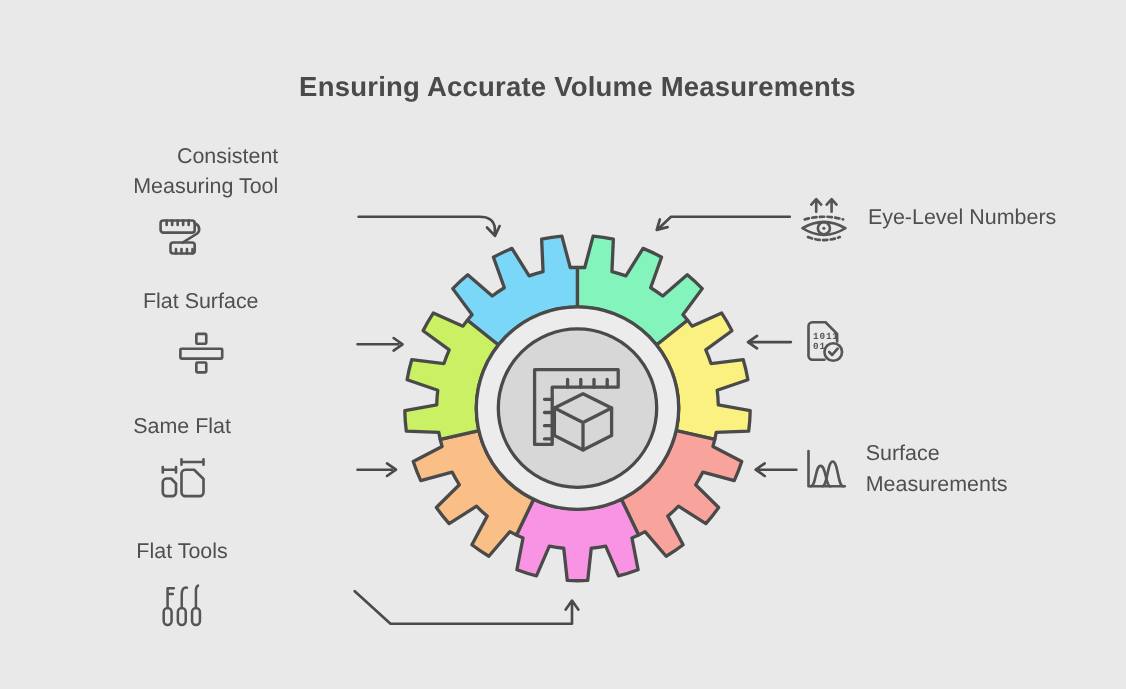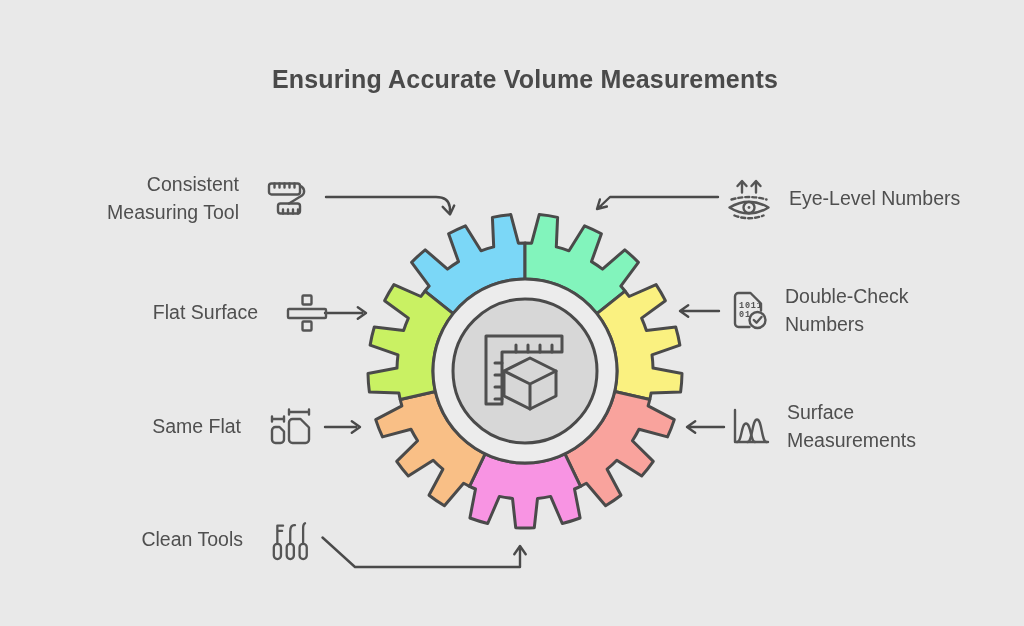--- a/index.html
+++ b/index.html
@@ -4,21 +4,21 @@
 <style>
   html,body{margin:0;padding:0;}
   body{width:1024px;height:626px;overflow:hidden;background:#E9E9E9;
        font-family:"Liberation Sans",sans-serif;}
   #canvas{position:relative;width:1024px;height:626px;margin-left:19px;}
   #scene{position:absolute;top:0;left:0;}
   .title{position:absolute;top:65px;left:0;width:1012px;text-align:center;
          font-size:25px;font-weight:bold;color:#4A4A4A;letter-spacing:.2px;}
   .item{position:absolute;display:flex;align-items:center;
         font-size:19.5px;color:#4F4F4F;}
-  .item.left{justify-content:flex-end;gap:27px;}
+  .item.left{justify-content:flex-end;gap:10px;flex-direction:column;}
   .item.left .label{text-align:right;}
   .item.right{justify-content:flex-start;gap:14px;}
   .label{line-height:1.42;}
   #item-cmt{left:0;top:160px;width:293px;height:78px;}
   #item-flat{left:0;top:283px;width:293px;height:60px;padding-left:17px;}
   #item-same{left:0;top:397px;width:293px;height:60px;}
   #item-clean{left:0;top:508px;width:293px;height:64px;}
   #item-eye{left:706px;top:169px;width:320px;height:60px;}
   #item-double{left:708px;top:278px;width:320px;height:66px;}
   #item-multi{left:708px;top:394px;width:320px;height:66px;}
@@ -99,21 +99,21 @@
       <g>
         <path d="M4,11.5 v5 M16,11.5 v5 M4,14 H16"></path>
         <path d="M4,25.5 a3.5,3.5 0 0 1 3.5,-3.5 h4 l4.5,4.5 v8 a3.5,3.5 0 0 1 -3.5,3.5 h-5 a3.5,3.5 0 0 1 -3.5,-3.5 z"></path>
         <path d="M21,4.5 v5 M41,4.5 v5 M21,7 H41"></path>
         <path d="M21,17.5 a3.5,3.5 0 0 1 3.5,-3.5 h8 l8.5,8.5 v12 a3.5,3.5 0 0 1 -3.5,3.5 h-13 a3.5,3.5 0 0 1 -3.5,-3.5 z"></path>
       </g>
     </svg>
   </div>
 
   <div class="item left" id="item-clean">
-    <div class="label">Clean Tools</div>
+    <div class="label">Flat Tools</div>
     <svg class="icon" width="42" height="46" viewBox="0 0 44 46">
       <g>
         <rect x="4" y="27" width="7.5" height="16" rx="3.7"></rect>
         <path d="M7.7,27 V8 M7.7,8 h6 M7.7,13.5 h5"></path>
         <rect x="17.5" y="27" width="7.5" height="16" rx="3.7"></rect>
         <path d="M21.2,27 V14 c0,-4.5 1.5,-7 5,-6.5"></path>
         <rect x="31" y="27" width="7.5" height="16" rx="3.7"></rect>
         <path d="M34.7,27 V10 q0,-3.5 2,-4.5"></path>
       </g>
     </svg>
@@ -137,21 +137,20 @@
   <div class="item right" id="item-double">
     <svg class="icon" width="44" height="44" viewBox="0 0 44 44">
       <g>
         <path d="M34,21.5 v-7 L23.5,4 h-12 A3.5,3.5 0 0 0 8,7.5 v27 a3.5,3.5 0 0 0 3.5,3.5 h11"></path>
         <text x="12" y="19" stroke="none">1011</text>
         <text x="12" y="28" stroke="none">01</text>
         <circle cx="30.5" cy="31" r="8" fill="#E9E9E9"></circle>
         <path d="M26.8,31 l2.7,2.7 l5,-5.7"></path>
       </g>
     </svg>
-    <div class="label" style="max-width:150px">Double-Check Numbers</div>
   </div>
 
   <div class="item right" id="item-multi">
     <svg class="icon" width="46" height="44" viewBox="0 0 46 44">
       <g>
         <path d="M8,5 V37 H41"></path>
         <path d="M10,37 C15,37 14,18.5 19,18.5 C24,18.5 23.5,37 28,37"></path>
         <path d="M20.5,37 C25.5,37 25,14.5 30,14.5 C35,14.5 34.5,37 39.5,37"></path>
       </g>
     </svg>

